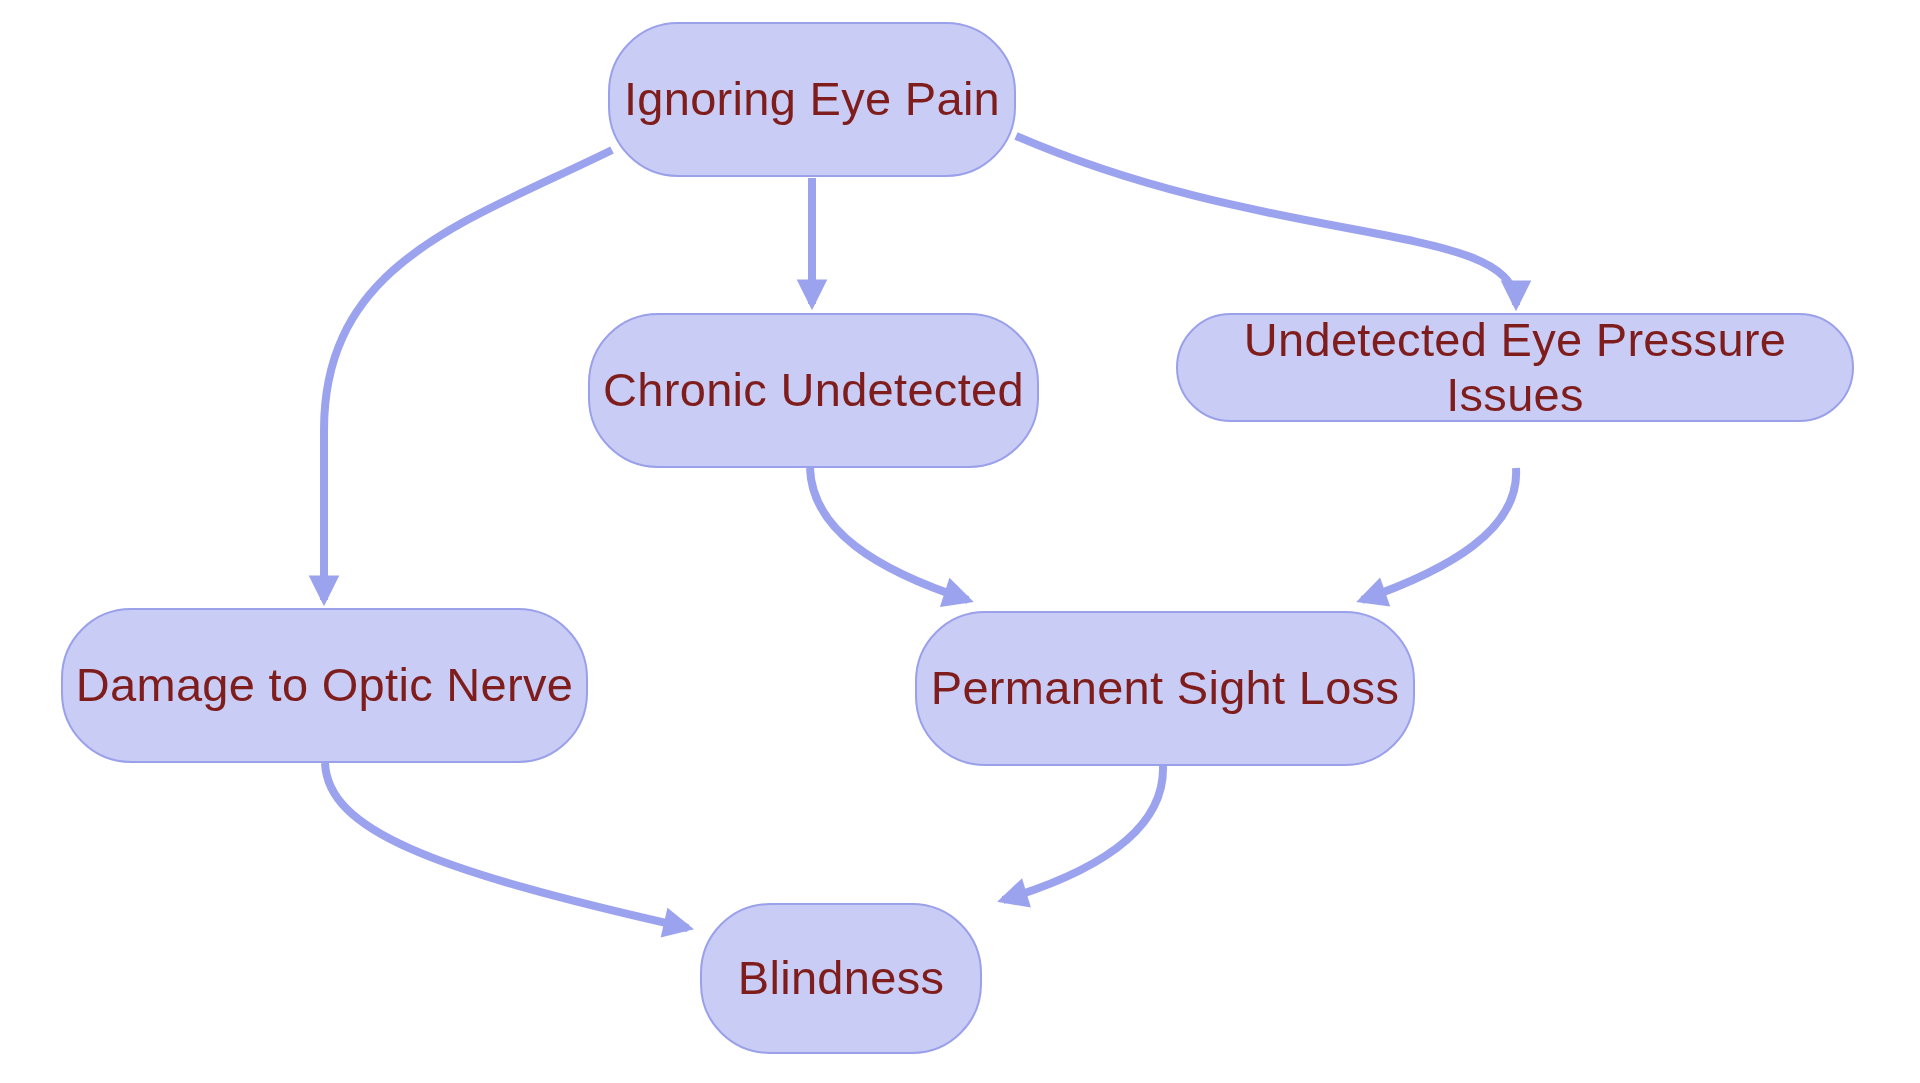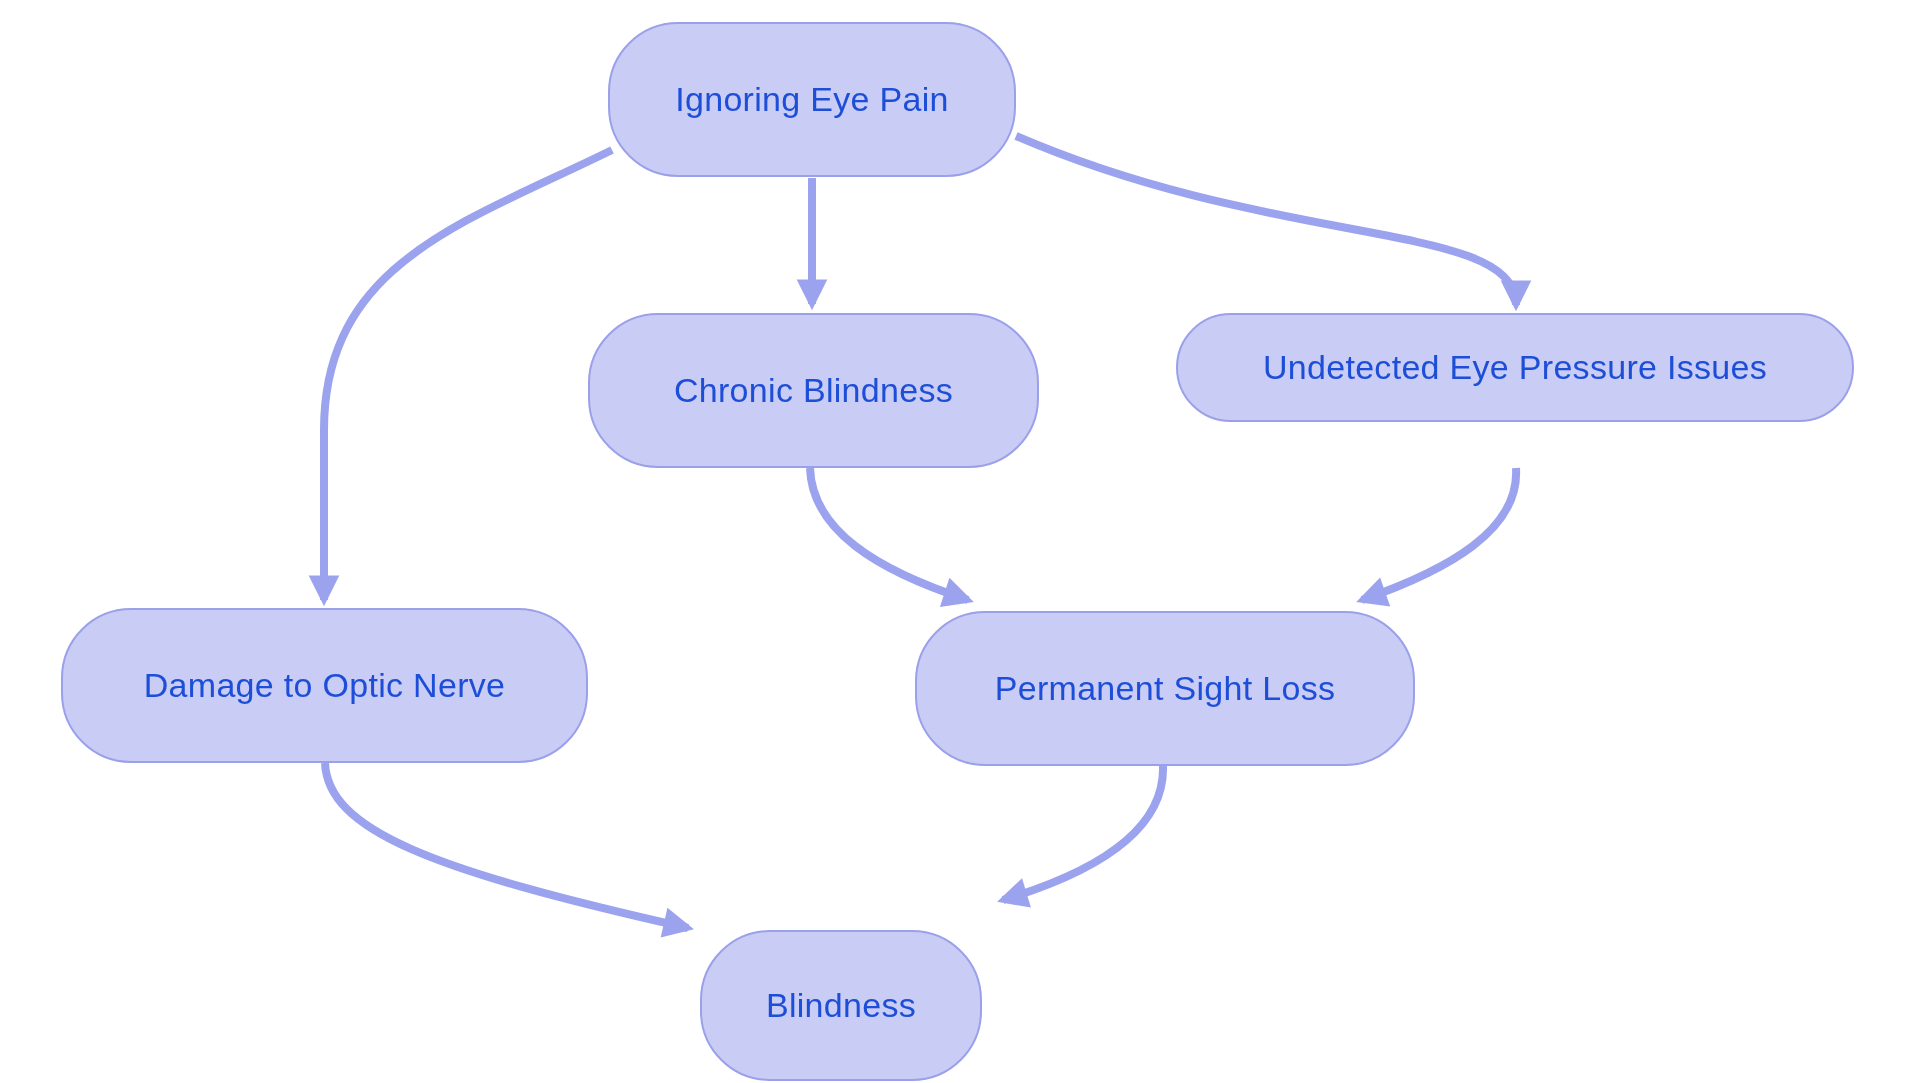--- a/index.html
+++ b/index.html
@@ -20,33 +20,33 @@
   .node {
     position: absolute;
     box-sizing: border-box;
     background: #c9ccf4;
     border: 2.5px solid #9aa0ea;
     border-radius: 70px;
     display: flex;
     align-items: center;
     justify-content: center;
     text-align: center;
-    color: #1d4ed8;
-    font-size: 34px;
+    color: #7f1d1d;
+    font-size: 47px;
     font-weight: 400;
     letter-spacing: 0.3px;
     line-height: 1.15;
   }
   
   .n-ignoring   { left: 608px;  top: 22px;  width: 408px; height: 155px; }
   .n-chronic    { left: 588px;  top: 313px; width: 451px; height: 155px; }
   .n-undetected { left: 1176px; top: 313px; width: 678px; height: 109px; }
   .n-damage     { left: 61px;   top: 608px; width: 527px; height: 155px; }
   .n-permanent  { left: 915px;  top: 611px; width: 500px; height: 155px; }
-  .n-blindness  { left: 700px;  top: 903px; width: 282px; height: 151px; margin-top: 27px; }
+  .n-blindness  { left: 700px;  top: 903px; width: 282px; height: 151px; }
 </style>
 </head>
 <body>
 
 <div class="canvas">
 
   <svg class="edges" viewBox="0 0 1920 1083" xmlns="http://www.w3.org/2000/svg">
     <defs>
       <marker id="arrow" viewBox="0 0 12 12" refX="9" refY="6" markerWidth="4.6" markerHeight="4.6" orient="auto-start-reverse" markerUnits="strokeWidth">
         <path d="M1,1 L11,6 L1,11 Z" fill="#9ca3ee"></path>
@@ -62,21 +62,21 @@
       <path d="M 325 763 C 328 830, 430 870, 688 928" marker-end="url(#arrow)" stroke="#9ca3ee"></path>
       <path d="M 1163 766 C 1165 830, 1096 872, 1003 900" marker-end="url(#arrow)" stroke="#9ca3ee"></path>
     </g>
   </svg>
 
   <div class="node n-ignoring">
     <span>Ignoring Eye Pain</span>
   </div>
 
   <div class="node n-chronic">
-    <span>Chronic Blindness</span>
+    <span>Chronic Undetected</span>
   </div>
 
   <div class="node n-undetected">
     <span>Undetected Eye Pressure Issues</span>
   </div>
 
   <div class="node n-permanent">
     <span>Permanent Sight Loss</span>
   </div>
 

